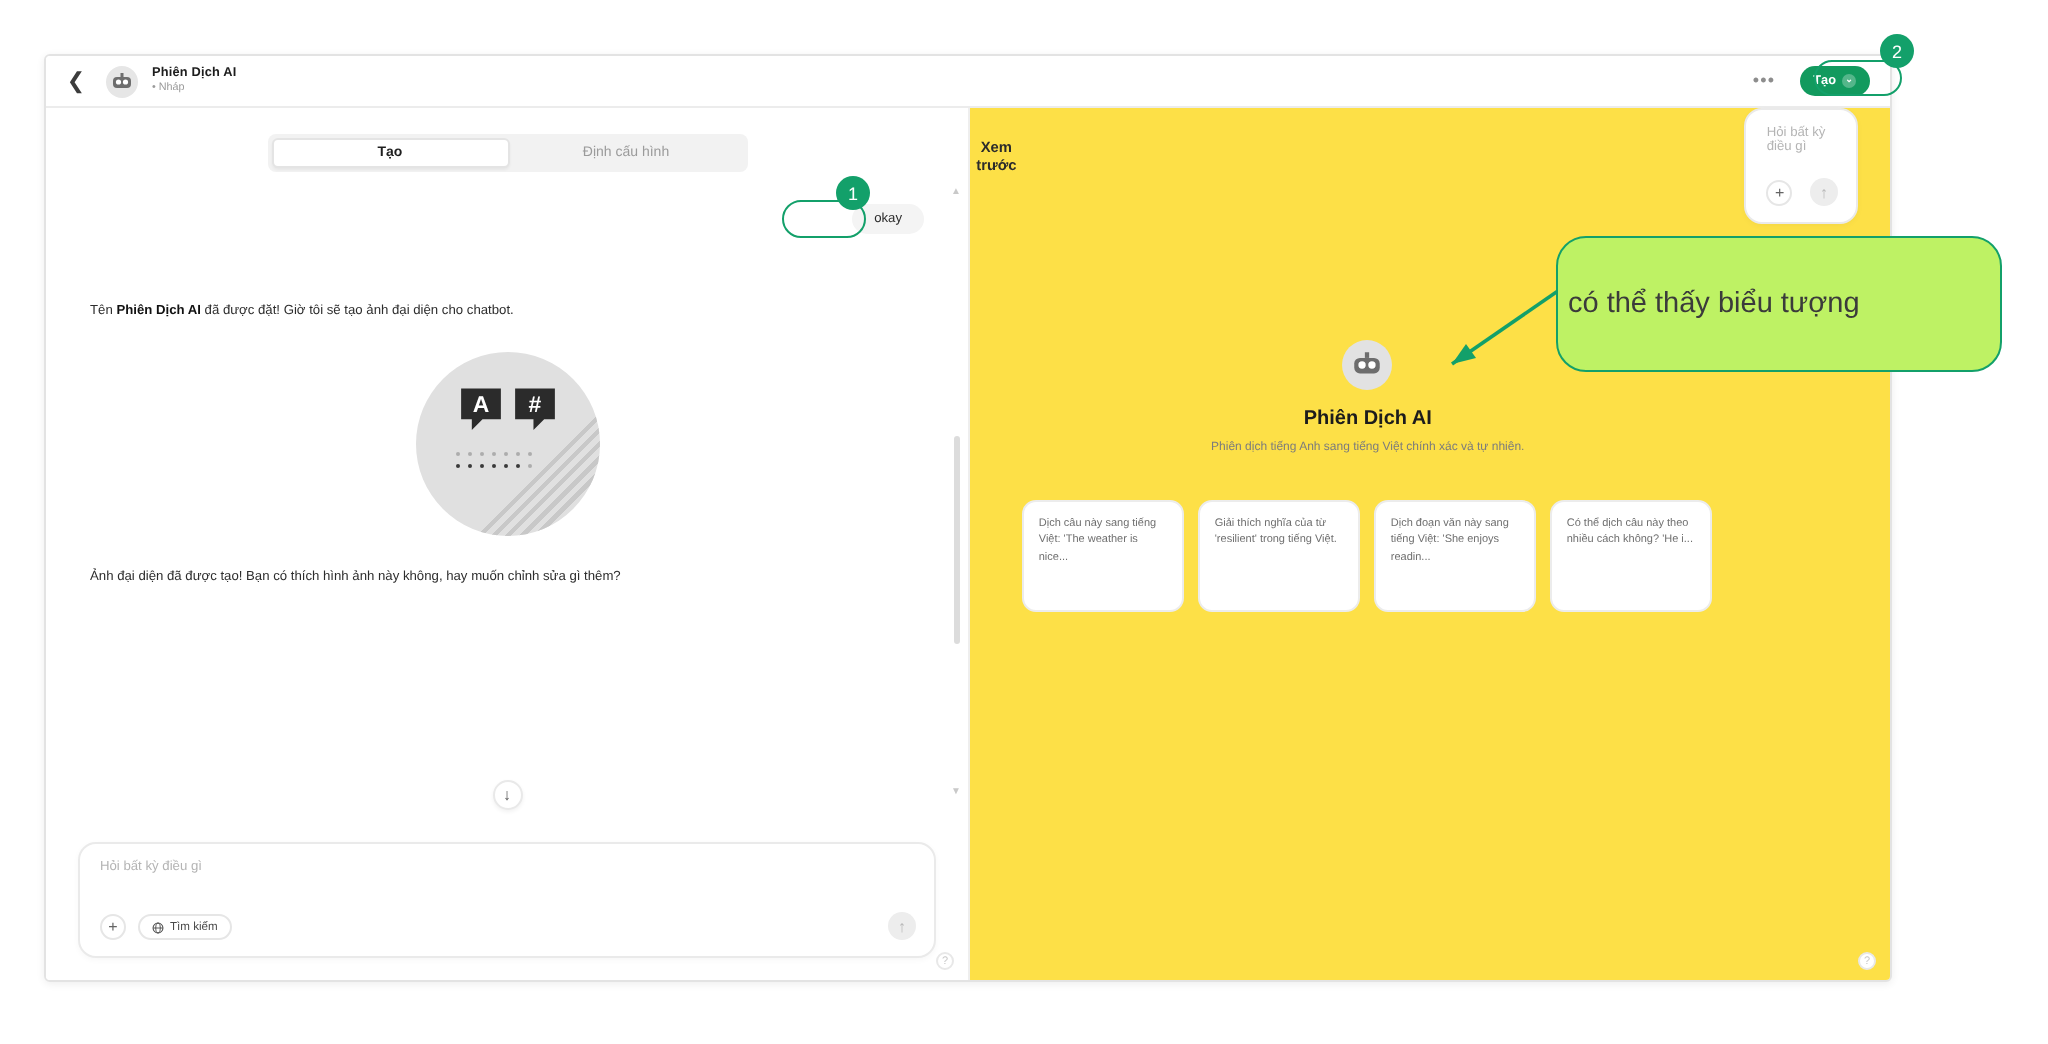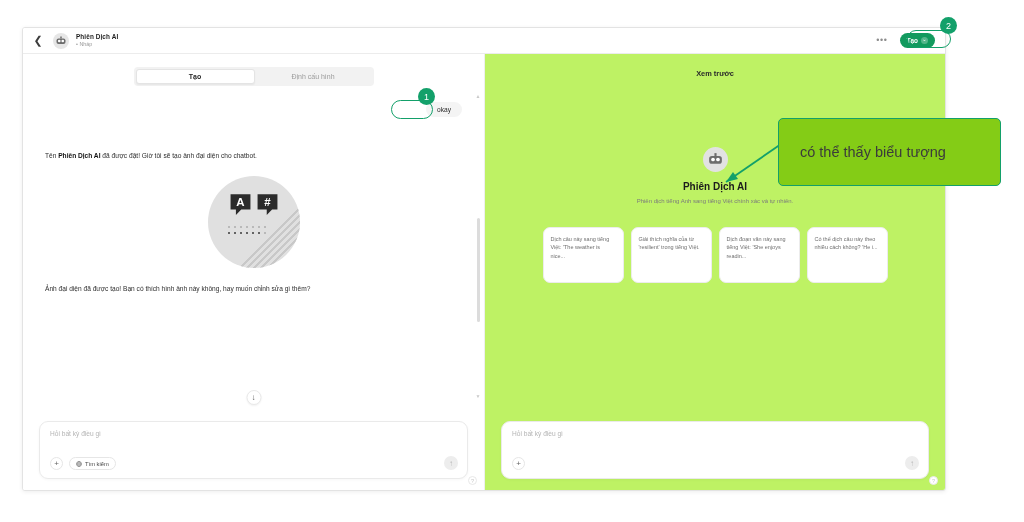--- a/index.html
+++ b/index.html
@@ -90,22 +90,22 @@
   .left-pane {
     position: relative;
     width: 462px;
     background: #ffffff;
     display: flex; flex-direction: column;
     border-right: 1px solid #eeeeee;
   }
   .right-pane {
     position: relative;
     flex: 1;
-    background: #bef264;
-    display: flex; flex-direction: column;
+    background: #fde047;
+    display: flex; flex-direction: row;
   }
 
   
   .tab-strip {
     margin: 13px auto 0;
     width: 240px; height: 19px;
     background: #f2f2f2;
     border-radius: 4px;
     display: flex;
     padding: 2px;
@@ -271,26 +271,26 @@
     background: #fff;
     border: 1px solid #ececec;
     border-radius: 7px;
     padding: 7px 7px;
     font-size: 5.5px; color: #6f6f6f; line-height: 1.55;
   }
   .callout {
     position: absolute;
     left: 778px; top: 118px;
     width: 223px; height: 68px;
-    background: #84cc16;
+    background: #bef264;
     border: 1.6px solid #13a06a;
-    border-radius: 5px;
+    border-radius: 15px;
     display: flex; flex-direction: column;
     justify-content: center;
-    padding: 0 21px;
+    padding: 0 5px;
     z-index: 40;
   }
   .callout div {
     font-size: 14.5px; color: #3b3b3b; line-height: 1.42;
   }
   .callout-arrow { position: absolute; z-index: 39; left: 700px; top: 130px; }
 
   .badge {
     position: absolute;
     width: 17px; height: 17px; border-radius: 50%;

